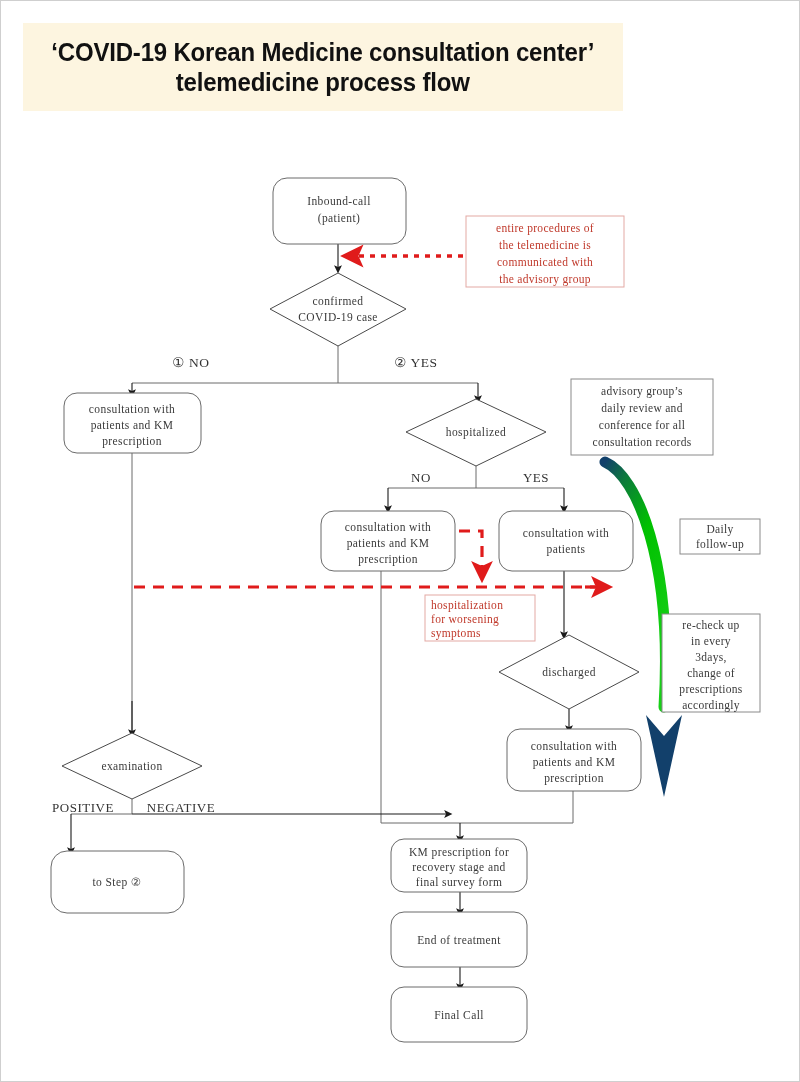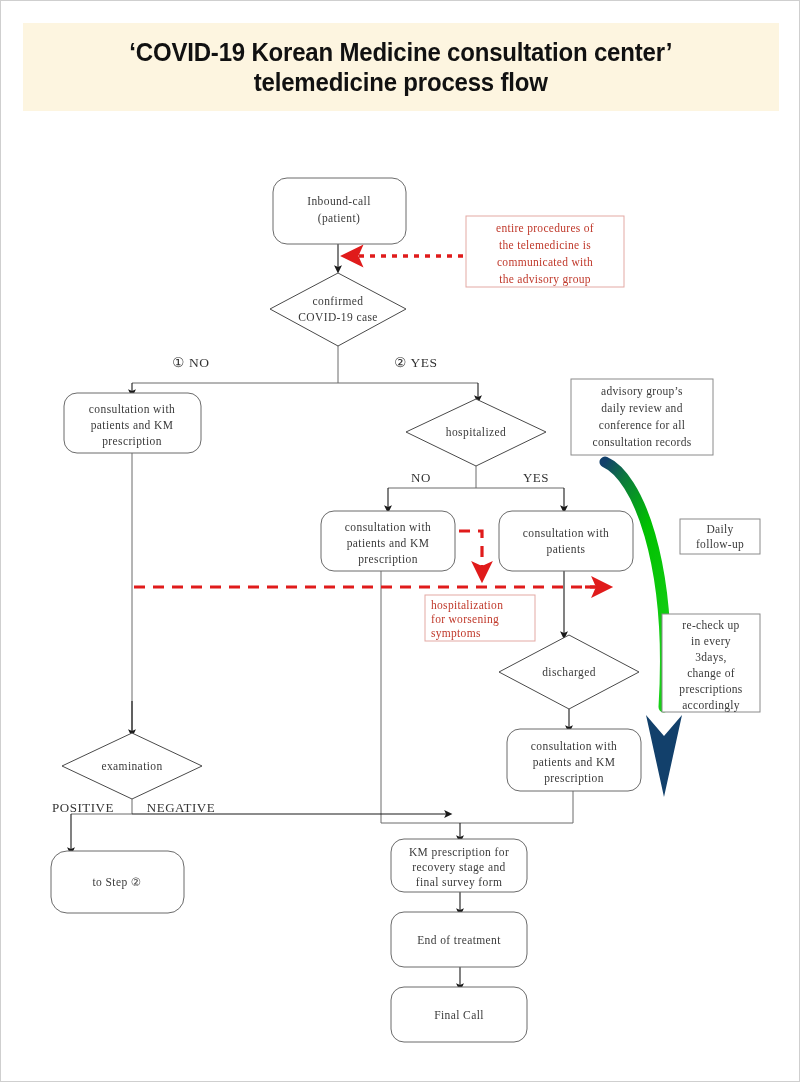--- a/index.html
+++ b/index.html
@@ -10,21 +10,21 @@
     position:relative;
     overflow:hidden;
   }
   #page{
     position:absolute;left:0;top:0;width:800px;height:1082px;
     border:1px solid #cfcfcf;
     box-sizing:border-box;
     background:#ffffff;
   }
   #title-banner{
-    position:absolute;left:22px;top:22px;width:756px;height:88px;
+    position:absolute;left:22px;top:22px;width:600px;height:88px;
     background:#fdf5e0;
     display:flex;align-items:center;justify-content:center;
     text-align:center;
   }
   #title-banner .title-text{
     font-family:"Liberation Sans", sans-serif;
     font-weight:bold;
     font-size:25px;
     line-height:1.22;
     color:#111111;

